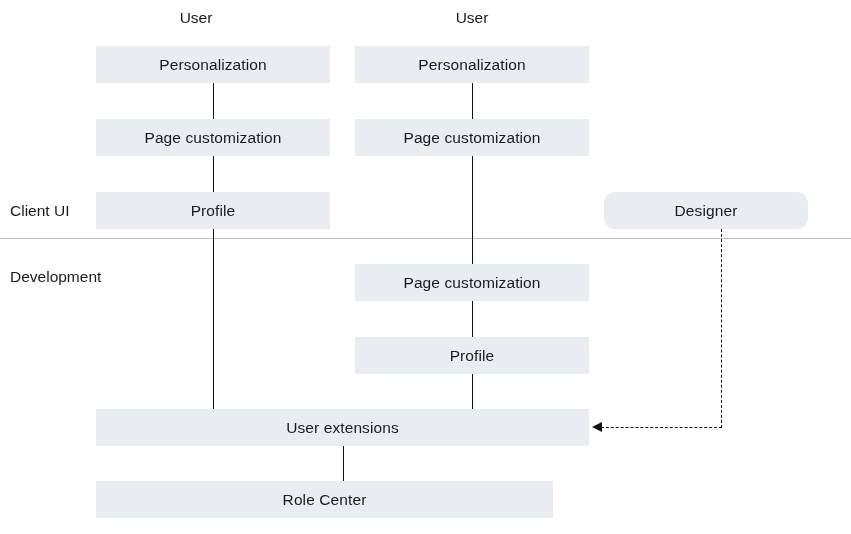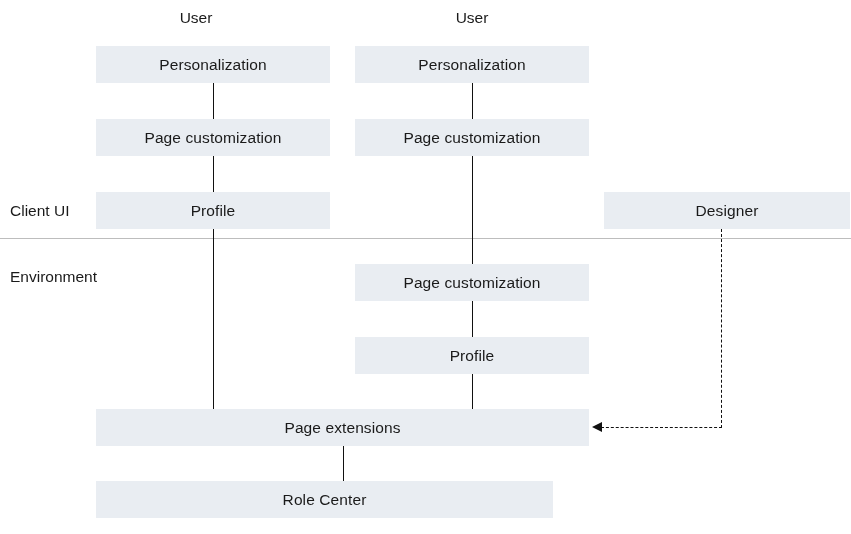--- a/index.html
+++ b/index.html
@@ -78,21 +78,21 @@
 <div id="diagram">
 
   <div class="free-label centered" style="left:136px; top:8px; width:120px;">User</div>
 
   <div class="free-label centered" style="left:412px; top:8px; width:120px;">User</div>
 
   <div class="band-divider" style="left:0px; top:238px; width:851px;"></div>
 
   <div class="free-label" style="left:10px; top:201px;text-align:right;">Client UI</div>
 
-  <div class="free-label" style="left:10px; top:246px;"><br><span>Environment</span></div>
+  <div class="free-label" style="left:10px; top:246px;"><br><span>Development</span></div>
 
   <div class="node-box" style="left:96px; top:46px; width:234px; height:37px;">
     <span class="node-label">Personalization</span>
   </div>
 
   <div class="connector-v" style="left:213px; top:83px; height:36px;"></div>
 
   <div class="node-box" style="left:96px; top:119px; width:234px; height:37px;">
     <span class="node-label">Page customization</span>
   </div>
@@ -122,32 +122,32 @@
   </div>
 
   <div class="connector-v" style="left:472px; top:301px; height:36px;"></div>
 
   <div class="node-box" style="left:355px; top:337px; width:234px; height:37px;">
     <span class="node-label">Profile</span>
   </div>
 
   <div class="connector-v" style="left:472px; top:374px; height:35px;"></div>
 
-  <div class="node-box" style="left:604px; top:192px; width:246px; height:37px;">
+  <div class="node-box" style="left:604px; top:192px; width:204px; height:37px;border-radius:11px;">
     <span class="node-label">Designer</span>
   </div>
 
   <div class="dashed-v" style="left:721px; top:229px; height:199px;"></div>
 
   <div class="dashed-h" style="left:601px; top:427px; width:121px;"></div>
 
   <div class="arrow-head" style="left:592px; top:421.5px;"></div>
 
   <div class="node-box" style="left:96px; top:409px; width:493px; height:37px;">
-    <span class="node-label">Page extensions</span>
+    <span class="node-label">User extensions</span>
   </div>
 
   <div class="connector-v" style="left:343px; top:446px; height:35px;"></div>
 
   <div class="node-box" style="left:96px; top:481px; width:457px; height:37px;">
     <span class="node-label">Role Center</span>
   </div>
 
 </div>
 

